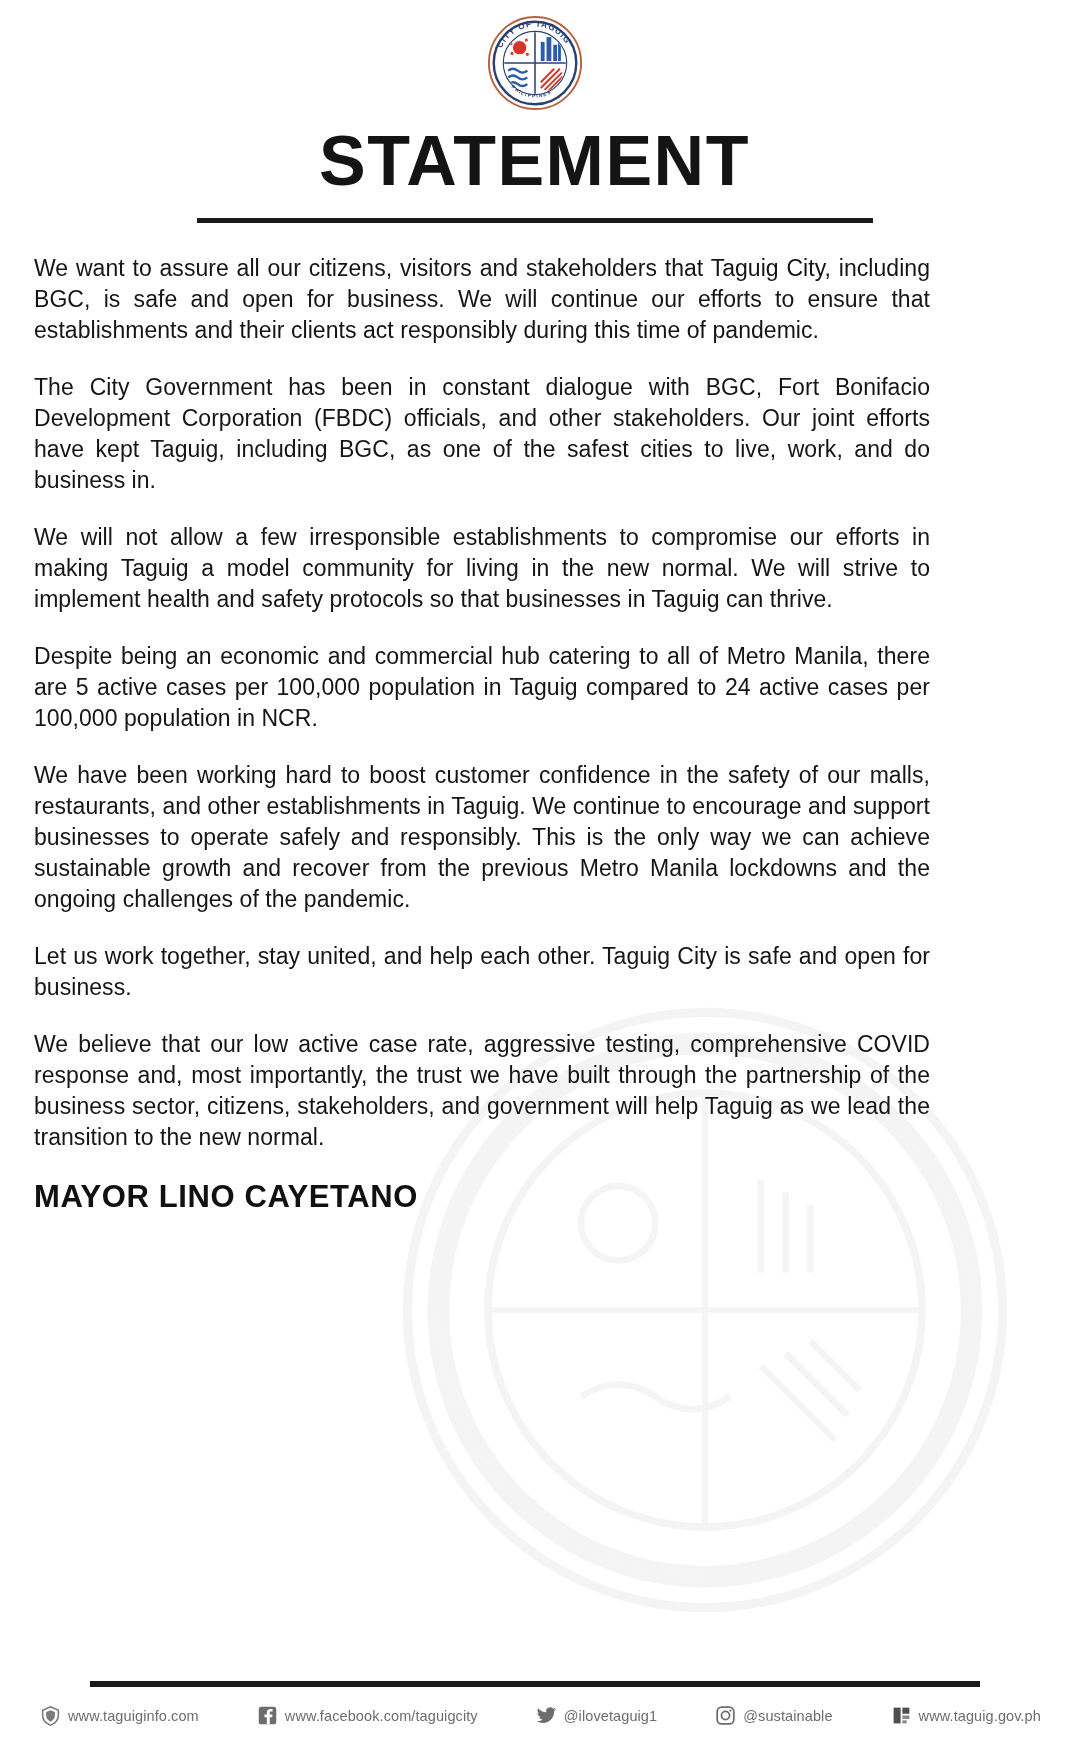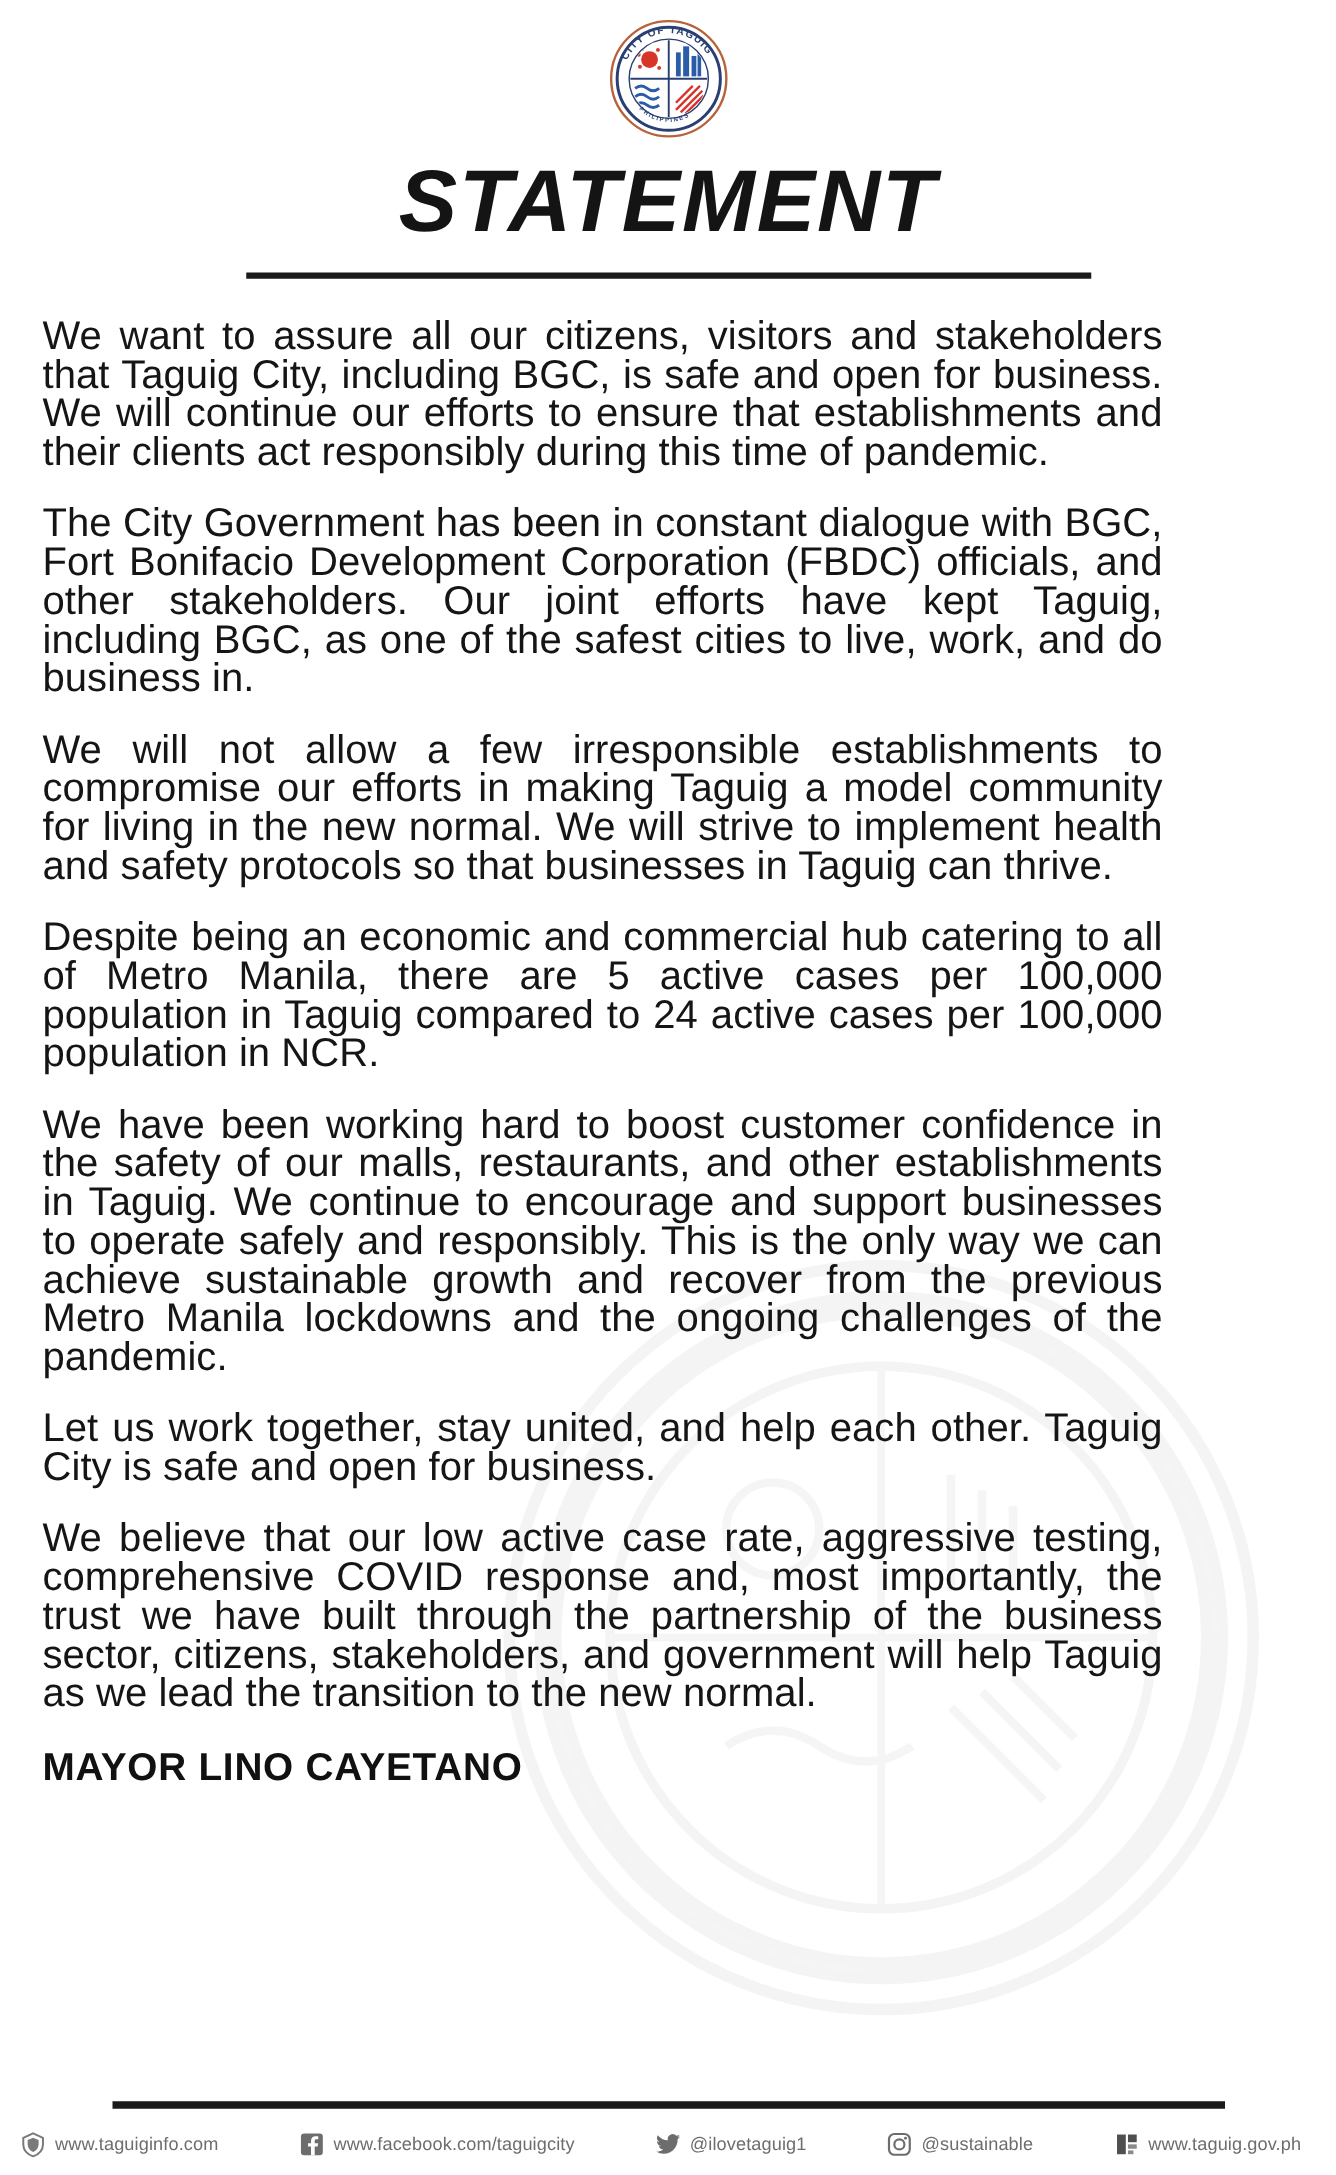--- a/index.html
+++ b/index.html
@@ -59,37 +59,36 @@
     margin-top: 18px;
   }
   .doc-title {
     font-size: 70px;
     font-weight: bold;
     letter-spacing: 1.5px;
     line-height: 1;
     margin: 0;
     color: #141414;
     font-family: "Liberation Sans", sans-serif;
-    font-style: italic;
   }
   .rule-top {
     width: 676px;
     height: 5px;
     background: #1b1b1b;
     margin: 22px auto 0 auto;
   }
 
   
   .body-text {
     margin: 30px 34px 0 34px;
     width: 896px;
   }
   .para {
     text-align: justify;
-    font-size: 32px;
+    font-size: 23px;
     line-height: 31px;
     margin: 0 0 26px 0;
     color: #151515;
     font-weight: 500;
     letter-spacing: 0.05px;
   }
   .para:last-child { margin-bottom: 0; }
 
   
   .signature {
@@ -112,21 +111,21 @@
   .rule-bottom {
     width: 890px;
     height: 6px;
     background: #1b1b1b;
     margin: 0 auto 18px auto;
   }
   .social-row {
     display: flex;
     align-items: center;
     justify-content: space-between;
-    padding: 0 28px 14px 16px;
+    padding: 0 28px 14px 40px;
     box-sizing: border-box;
   }
   .social {
     display: flex;
     align-items: center;
     gap: 7px;
     color: #6d6d6d;
     font-size: 14.5px;
     letter-spacing: 0.1px;
     white-space: nowrap;

